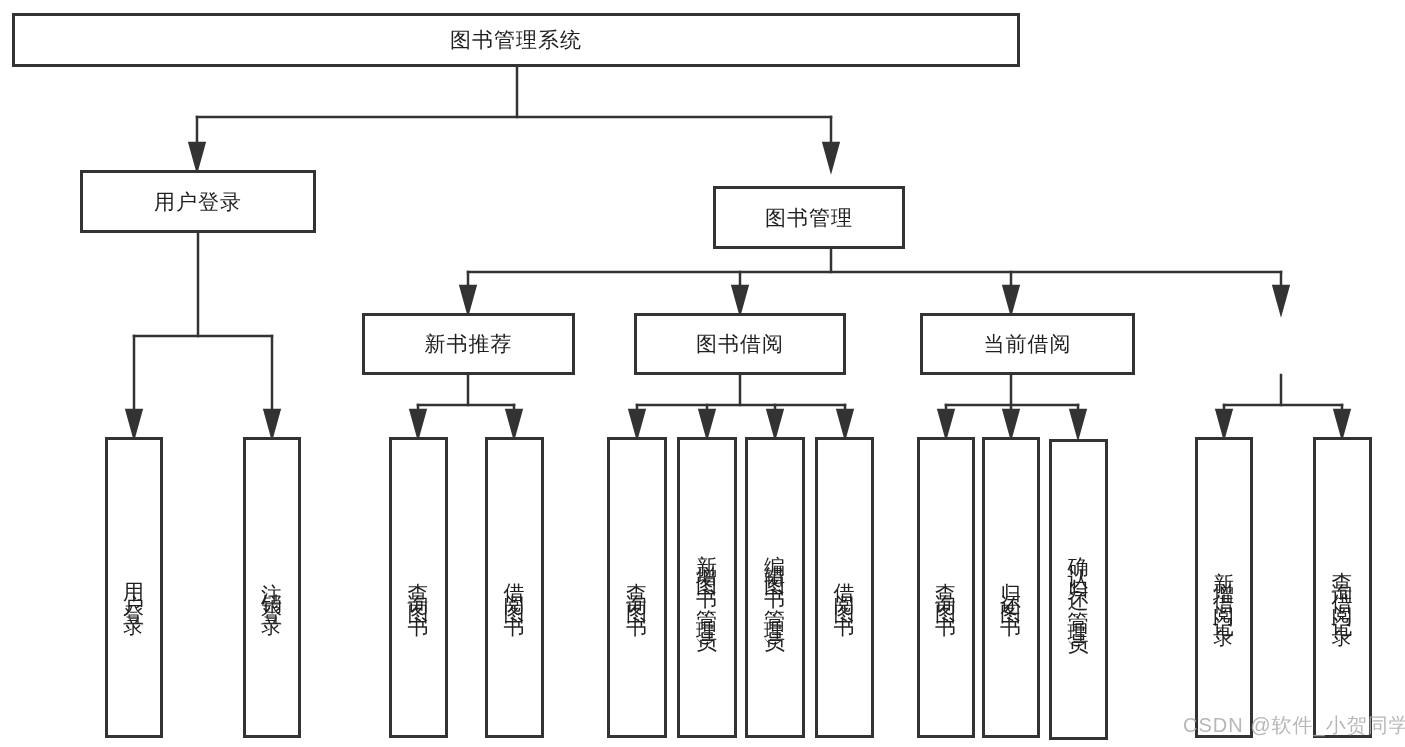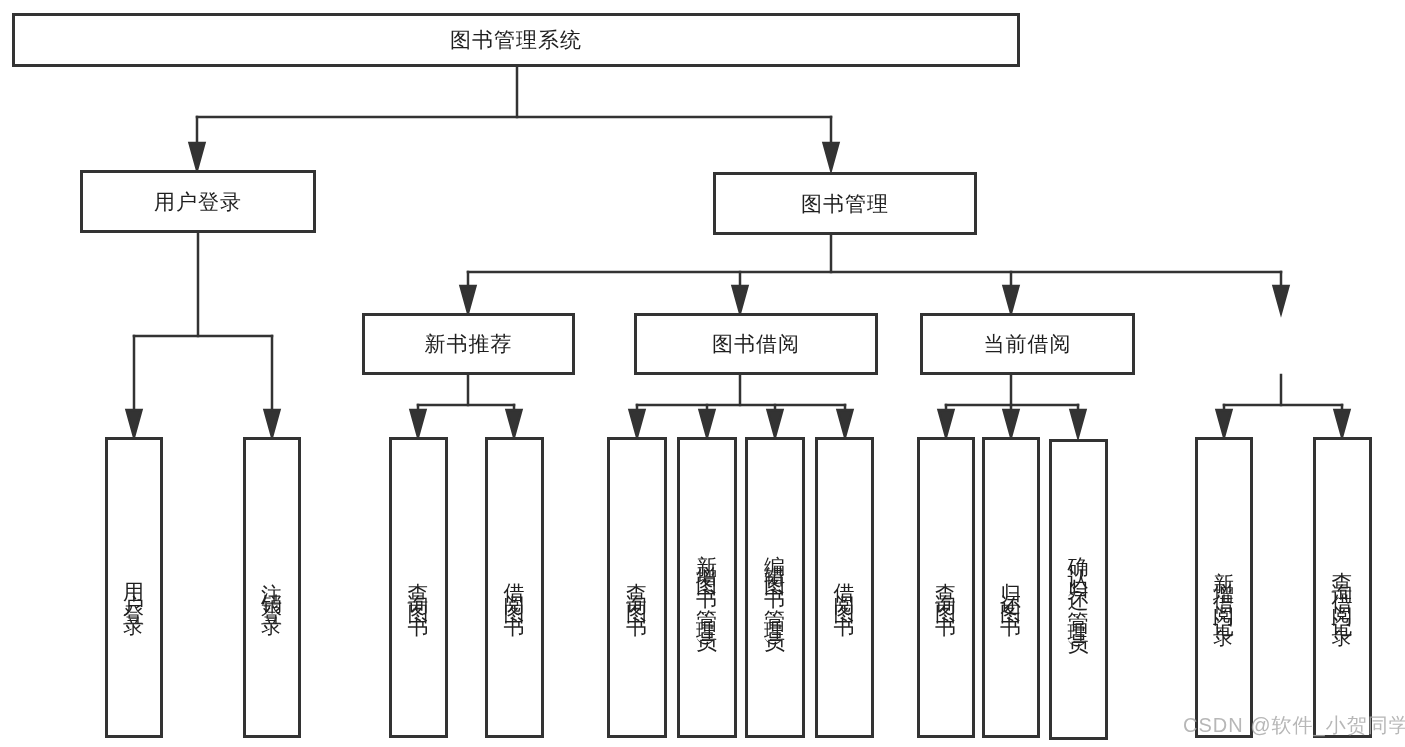--- a/index.html
+++ b/index.html
@@ -120,28 +120,28 @@
     <polygon points="1334.5,410 1349.5,410 1342,437"></polygon>
   </svg>
 
   <div class="node" style="left:12px; top:13px; width:1008px; height:54px;">
     <span class="lbl">图书管理系统</span>
   </div>
 
   <div class="node" style="left:80px; top:170px; width:236px; height:63px;">
     <span class="lbl">用户登录</span>
   </div>
-  <div class="node" style="left:713px; top:172px; width:264px; height:63px;">
+  <div class="node" style="left:713px; top:186px; width:192px; height:63px;">
     <span class="lbl">图书管理</span>
   </div>
 
   <div class="node" style="left:362px; top:313px; width:213px; height:62px;">
     <span class="lbl">新书推荐</span>
   </div>
-  <div class="node" style="left:634px; top:313px; width:244px; height:62px;font-family:Liberation Serif, serif;">
+  <div class="node" style="left:634px; top:313px; width:212px; height:62px;font-family:Liberation Serif, serif;">
     <span class="lbl">图书借阅</span>
   </div>
   <div class="node" style="left:904px; top:313px; width:215px; height:62px;margin-left:16px;">
     <span class="lbl">当前借阅</span>
   </div>
 
   <div class="node leaf" style="left:105px; top:437px; width:58px; height:301px;">
     <span class="lbl">用户登录</span>
   </div>
   <div class="node leaf" style="left:243px; top:437px; width:58px; height:301px;">

